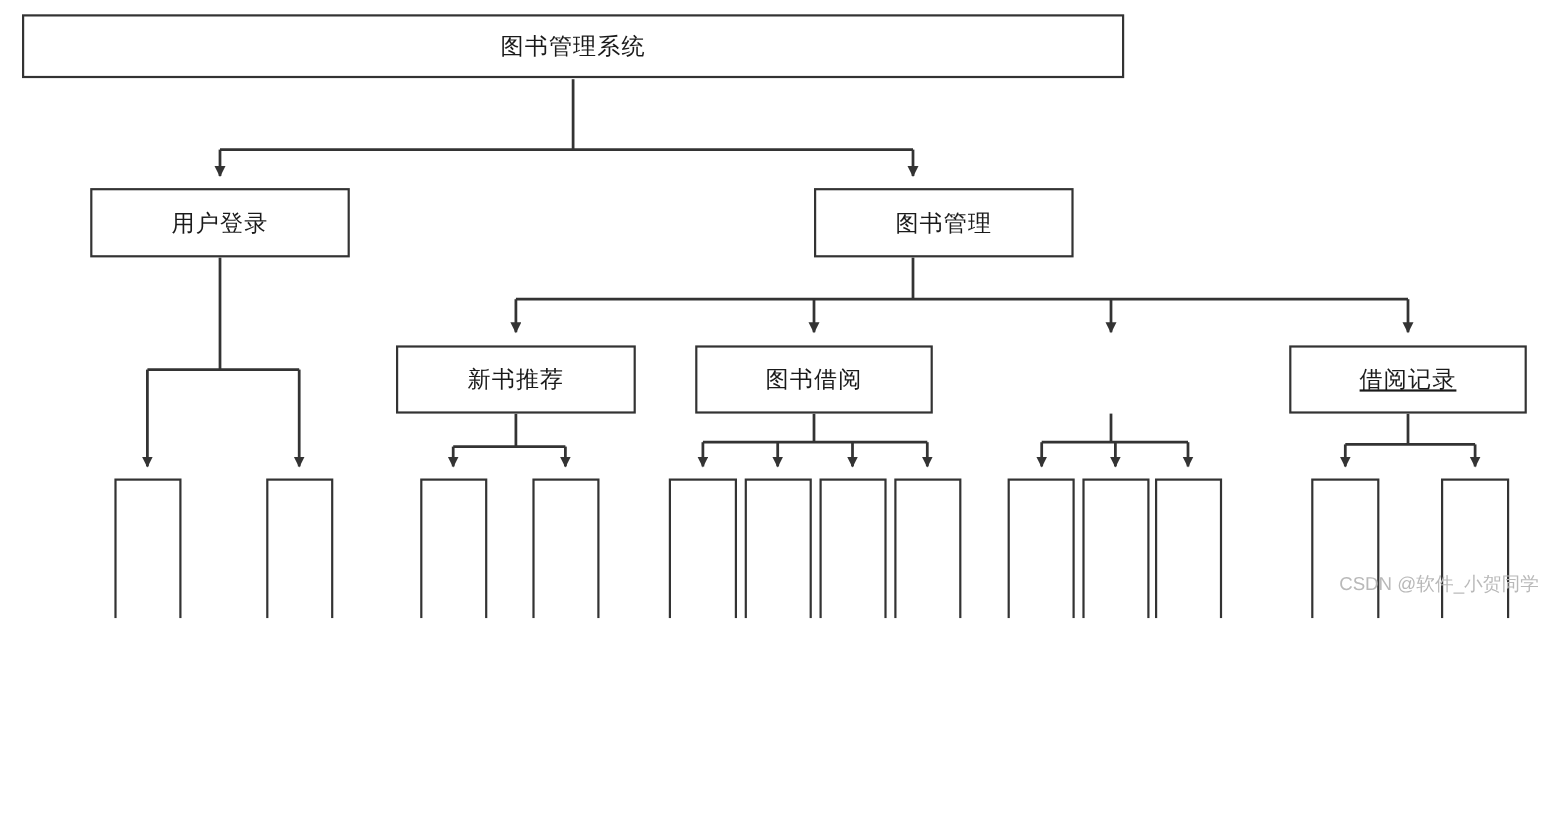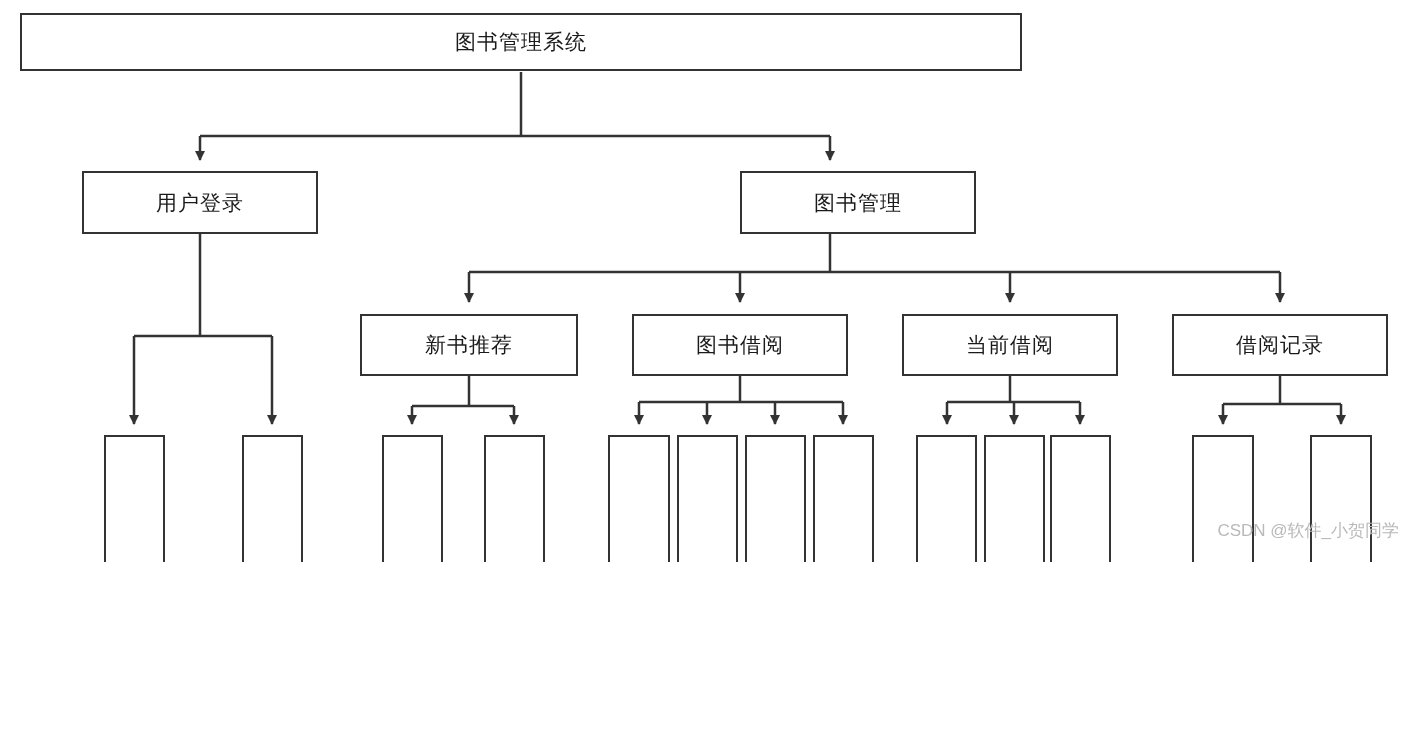--- a/index.html
+++ b/index.html
@@ -128,24 +128,21 @@
   <div class="node" style="left:712px; top:171px; width:236px; height:63px;margin-left:28px;">
     <span>图书管理</span>
   </div>
 
   <div class="node" style="left:360px; top:314px; width:218px; height:62px;">
     <span>新书推荐</span>
   </div>
   <div class="node" style="left:632px; top:314px; width:216px; height:62px;">
     <span>图书借阅</span>
   </div>
-  <div class="node" style="left:902px; top:314px; width:216px; height:62px;">
-    <span>当前借阅</span>
-  </div>
-  <div class="node" style="left:1172px; top:314px; width:216px; height:62px;">
+  <div class="node" style="left:1172px; top:314px; width:216px; height:62px;text-decoration:underline;">
     <span>借阅记录</span>
   </div>
 
   <div class="node vert" style="left:104px; top:435px; width:61px; height:298px;">
     <span>用户登录</span>
   </div>
   <div class="node vert" style="left:242px; top:435px; width:61px; height:298px;">
     <span>注销登录</span>
   </div>
 

